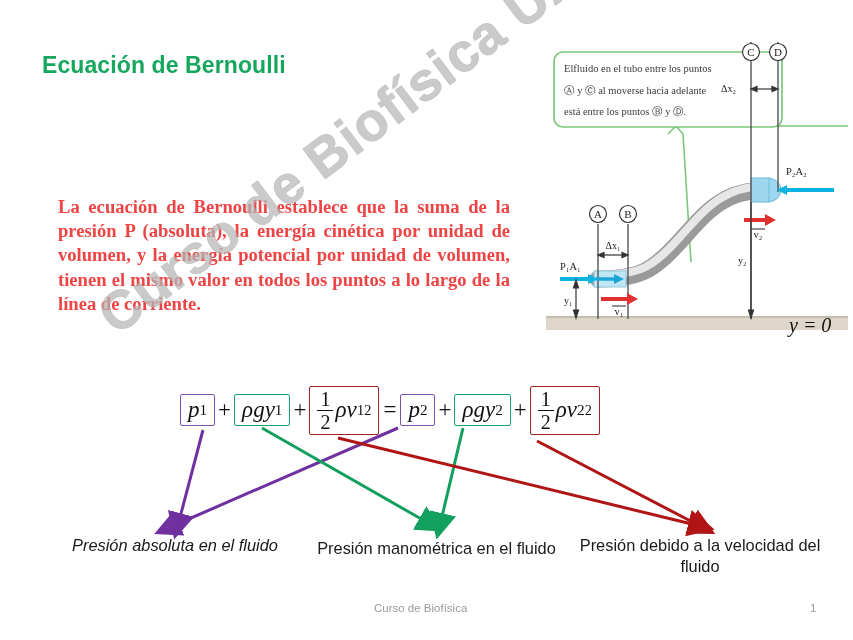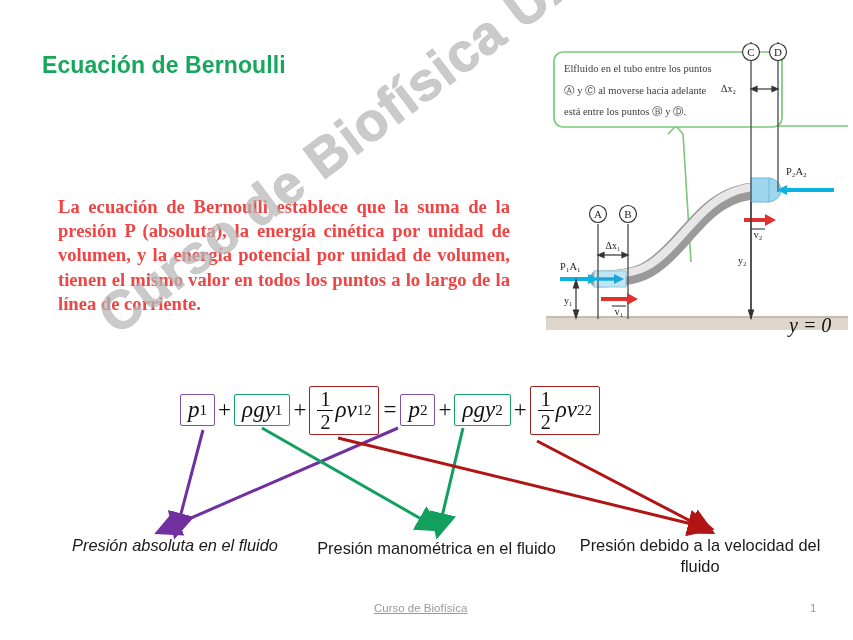--- a/index.html
+++ b/index.html
@@ -117,21 +117,21 @@
   }
   #figure svg{display:block;}
 
   
   .footer{
     position:absolute;bottom:0;left:0;width:853px;height:56px;
     font-size:11.5px;color:#9a9a9a;
     z-index:30;
   }
   #footer-date{position:absolute;left:68px;top:5px;width:175px;line-height:1.35;}
-  #footer-center{position:absolute;left:374px;top:18px;text-decoration:underline;}
+  #footer-center{position:absolute;left:374px;top:18px;}
   #footer-page{position:absolute;left:810px;top:18px;}
 </style>
 </head>
 <body>
 
 <div id="slide">
 
   <div class="title">Ecuación de Bernoulli</div>
 
 

